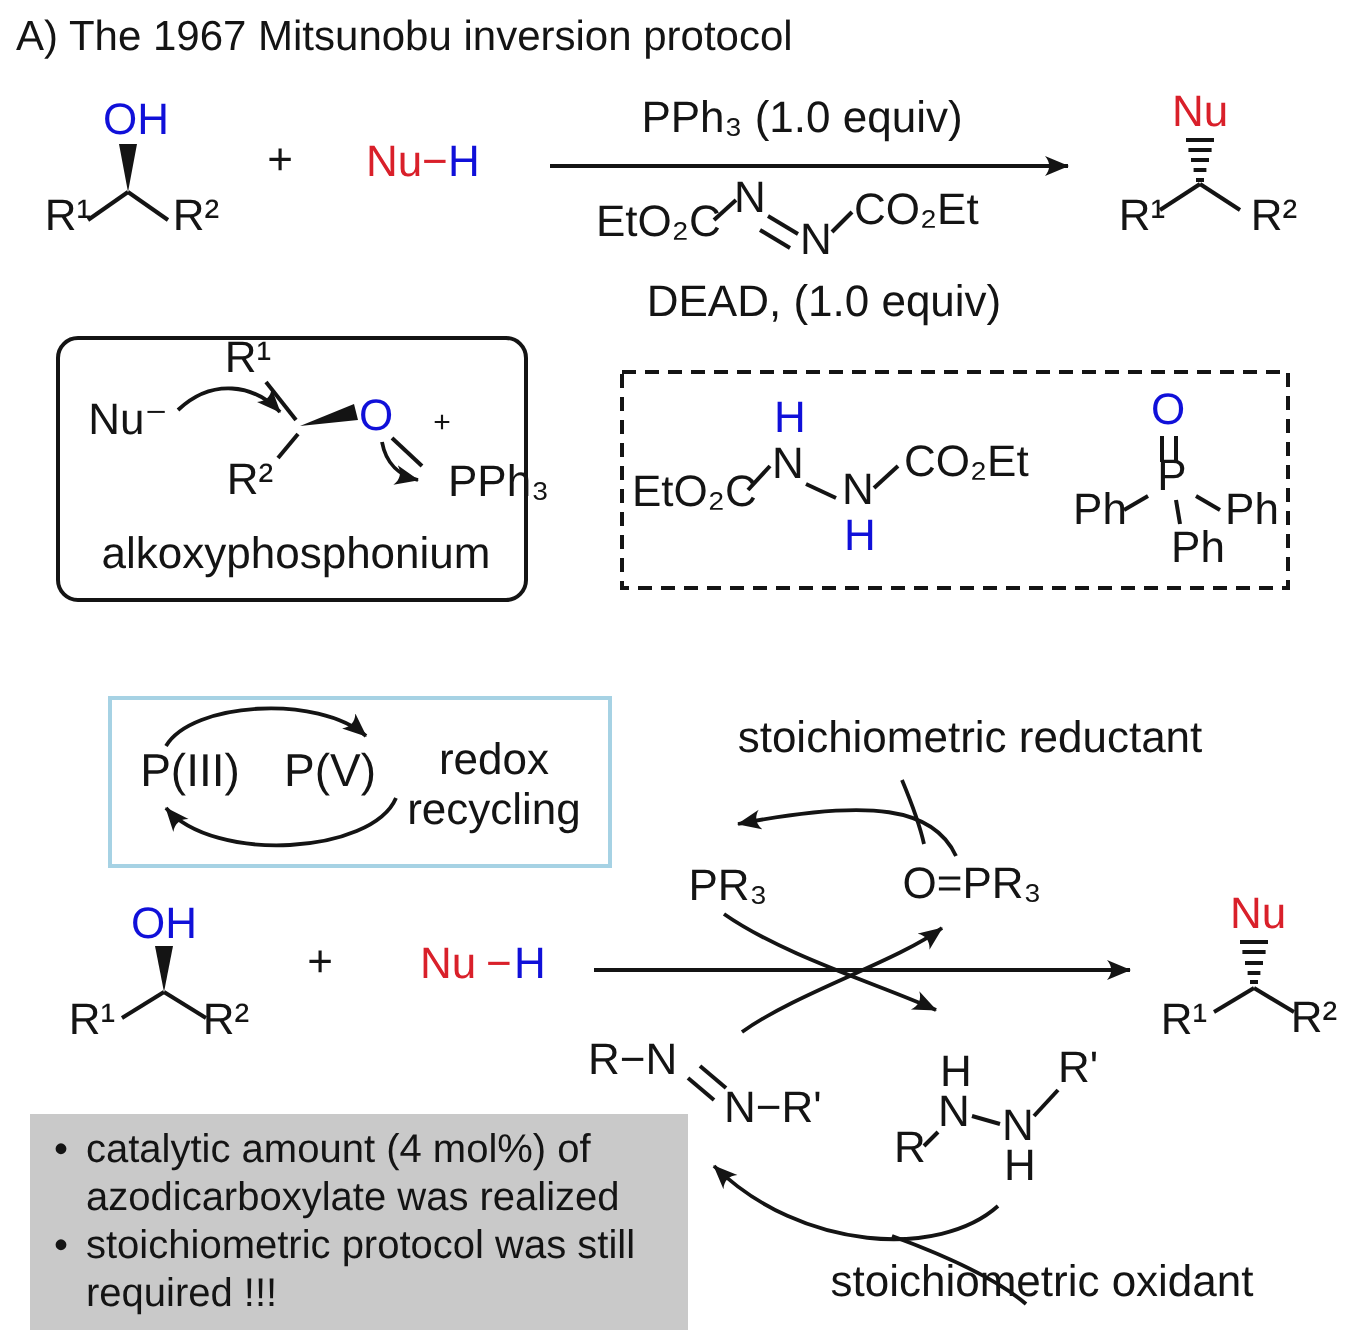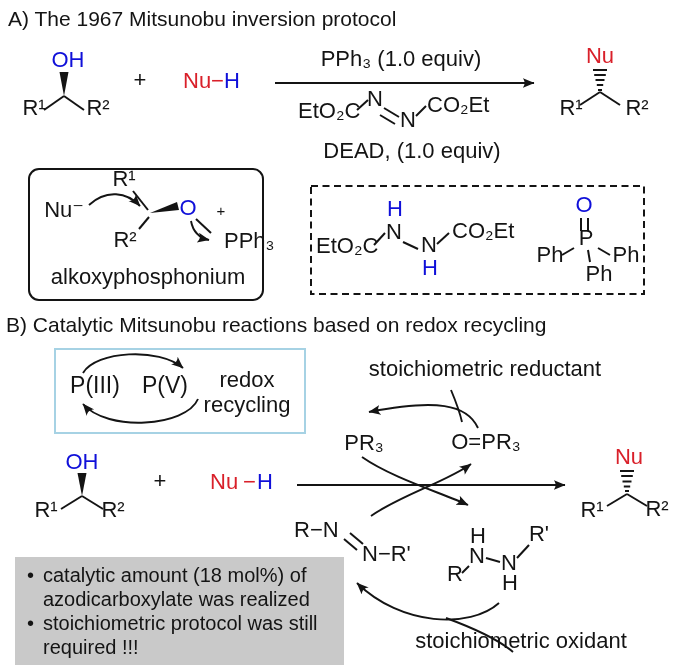--- a/index.html
+++ b/index.html
@@ -25,21 +25,20 @@
            box-sizing:border-box;padding:6px 4px 0 12px;font-size:20px;line-height:24px;color:#141414;}
   .bullet-item{display:flex;}
   .bullet{flex:0 0 16px;}
 </style>
 </head>
 <body>
 
 <div class="stage">
 
   <div class="title" id="titleA">A) The 1967 Mitsunobu inversion protocol</div>
-  <div class="title" id="titleB">B) Catalytic Mitsunobu reactions based on redox recycling</div>
 
   <svg class="scheme" width="680" height="670" viewBox="0 0 680 670">
     <defs>
       <marker id="ah" markerUnits="userSpaceOnUse" markerWidth="16" markerHeight="12" refX="11.5" refY="5" orient="auto">
         <path d="M0,0 L12,5 L0,10 C2.8,6.8 2.8,3.2 0,0 Z" fill="#141414"></path>
       </marker>
     </defs>
 
     <g>
 
@@ -205,21 +204,21 @@
         <line class="bond" x1="627" y1="494" x2="647" y2="506"></line>
         <text x="592" y="517" class="mid">R¹</text>
         <text x="657" y="516" class="mid">R²</text>
       </g>
     </g>
   </svg>
 
   <div class="graybox">
     <div class="bullet-item">
       <span class="bullet">•</span>
-      <span>catalytic amount (18 mol%) of azodicarboxylate was realized</span>
+      <span>catalytic amount (4 mol%) of azodicarboxylate was realized</span>
     </div>
     <div class="bullet-item">
       <span class="bullet">•</span>
       <span>stoichiometric protocol was still required !!!</span>
     </div>
   </div>
 
 </div>
 
 </body></html>

